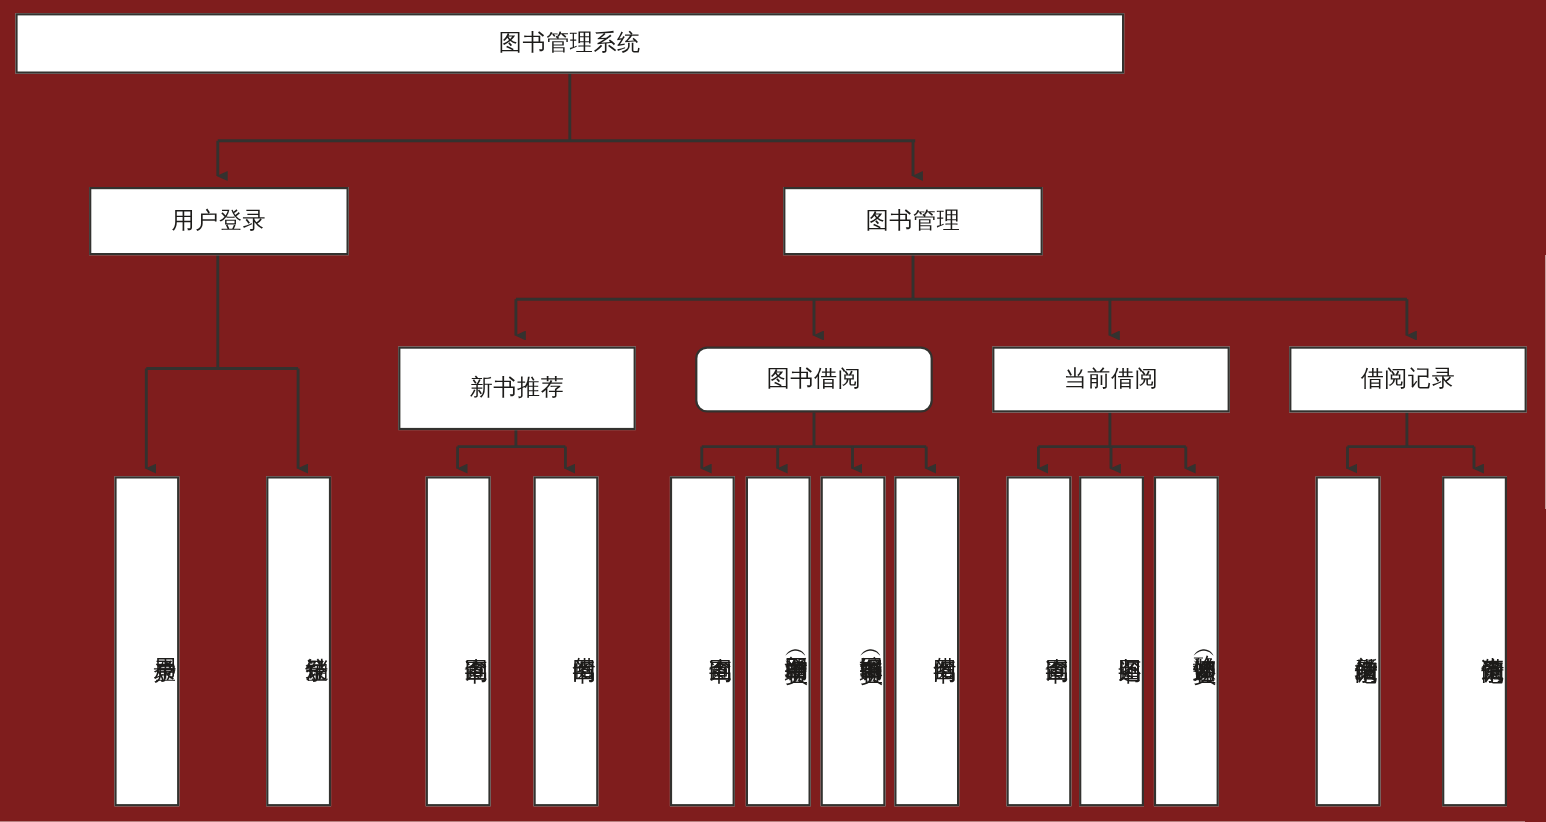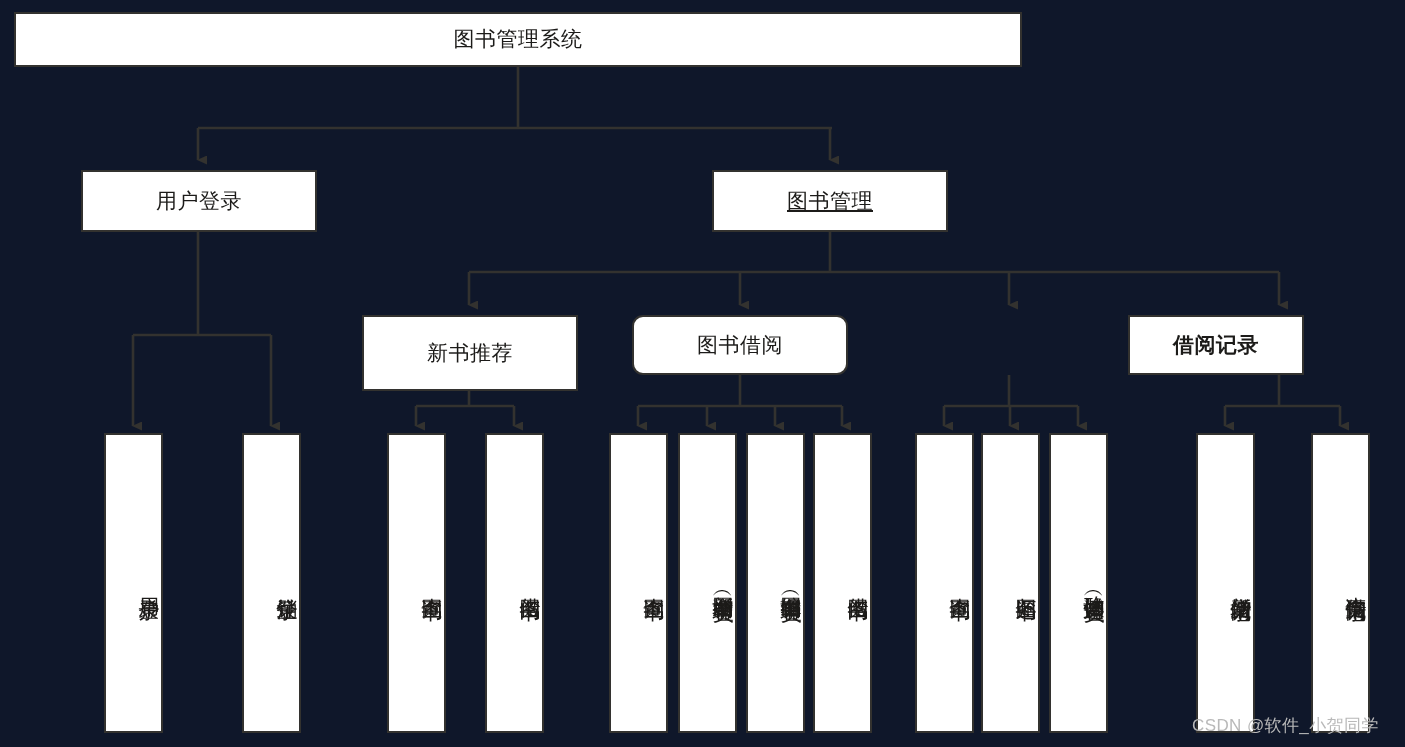--- a/index.html
+++ b/index.html
@@ -8,21 +8,21 @@
     padding: 0;
     background: #ffffff;
   }
   body {
     font-family: "Liberation Sans", "DejaVu Sans", sans-serif;
   }
   #diagram-root {
     position: relative;
     width: 1405px;
     height: 747px;
-    background: #0f172a;
+    background: #7f1d1d;
     overflow: hidden;
   }
   #edge-layer {
     position: absolute;
     left: 0;
     top: 0;
     width: 1405px;
     height: 747px;
     pointer-events: none;
   }
@@ -125,31 +125,34 @@
     </g>
   </svg>
 
   <div class="node horiz" style="left:14px; top:12px; width:1008px; height:55px;">
     <span class="node-label">图书管理系统</span>
   </div>
 
   <div class="node horiz" style="left:81px; top:170px; width:236px; height:62px;">
     <span class="node-label">用户登录</span>
   </div>
-  <div class="node horiz" style="left:712px; top:170px; width:236px; height:62px;text-decoration:underline;">
+  <div class="node horiz" style="left:712px; top:170px; width:236px; height:62px;">
     <span class="node-label">图书管理</span>
   </div>
 
   <div class="node horiz" style="left:362px; top:315px; width:216px; height:76px;">
     <span class="node-label">新书推荐</span>
   </div>
   <div class="node horiz" style="left:632px; top:315px; width:216px; height:60px;border-radius:11px;">
     <span class="node-label">图书借阅</span>
   </div>
-  <div class="node horiz" style="left:1128px; top:315px; width:176px; height:60px;font-weight:bold;">
+  <div class="node horiz" style="left:902px; top:315px; width:216px; height:60px;">
+    <span class="node-label">当前借阅</span>
+  </div>
+  <div class="node horiz" style="left:1172px; top:315px; width:216px; height:60px;">
     <span class="node-label">借阅记录</span>
   </div>
 
   <div class="node vert" style="left:104px; top:433px; width:59px; height:300px;">
     <span class="node-label">用户登录</span>
   </div>
   <div class="node vert" style="left:242px; top:433px; width:59px; height:300px;">
     <span class="node-label">注销登录</span>
   </div>
 
@@ -183,15 +186,14 @@
     <span class="node-label">确认归还（管理员）</span>
   </div>
 
   <div class="node vert" style="left:1196px; top:433px; width:59px; height:300px;">
     <span class="node-label">新增借阅记录</span>
   </div>
   <div class="node vert" style="left:1311px; top:433px; width:59px; height:300px;">
     <span class="node-label">查询借阅记录</span>
   </div>
 
-  <div class="watermark" style="left:1192px; top:714px;">CSDN @软件_小贺同学</div>
 
 </div>
 
 </body></html>

